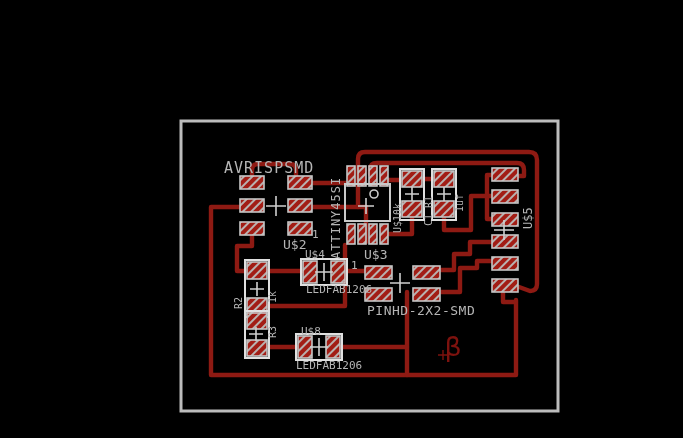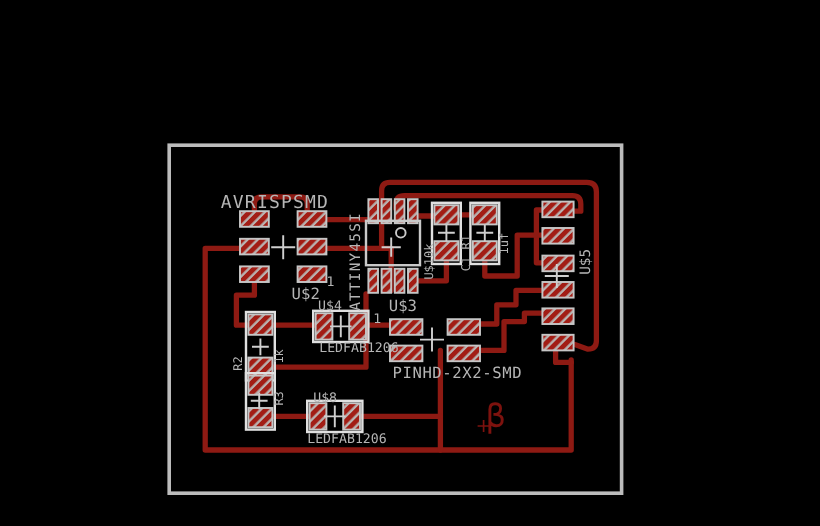--- a/index.html
+++ b/index.html
@@ -1,17 +1,17 @@
 <!DOCTYPE html>
 <html><head>
 <meta charset="utf-8">
 <style>
   html,body{margin:0;padding:0;background:#000;}
   .stage{position:relative;width:572px;height:438px;background:#000;overflow:hidden;
-         font-family:"DejaVu Sans Mono", monospace;}
+         font-family:"DejaVu Sans Mono", monospace;padding-left:40px;}
   svg{display:block;}
   text{font-family:"DejaVu Sans Mono", monospace;}
   .silk{fill:#b5b5b5;}
   .pad{fill:url(#hatch);stroke:#c6c6c6;stroke-width:1.6;}
   .trace{stroke:#8e1a13;stroke-width:4.4;fill:none;stroke-linecap:round;stroke-linejoin:round;}
   .cross{stroke:#cfcfcf;stroke-width:1.6;}
   .body{fill:none;stroke:#e0e0e0;stroke-width:2;}
   .icbody{fill:none;stroke:#c9c9c9;stroke-width:2;}
 </style>
 </head>

